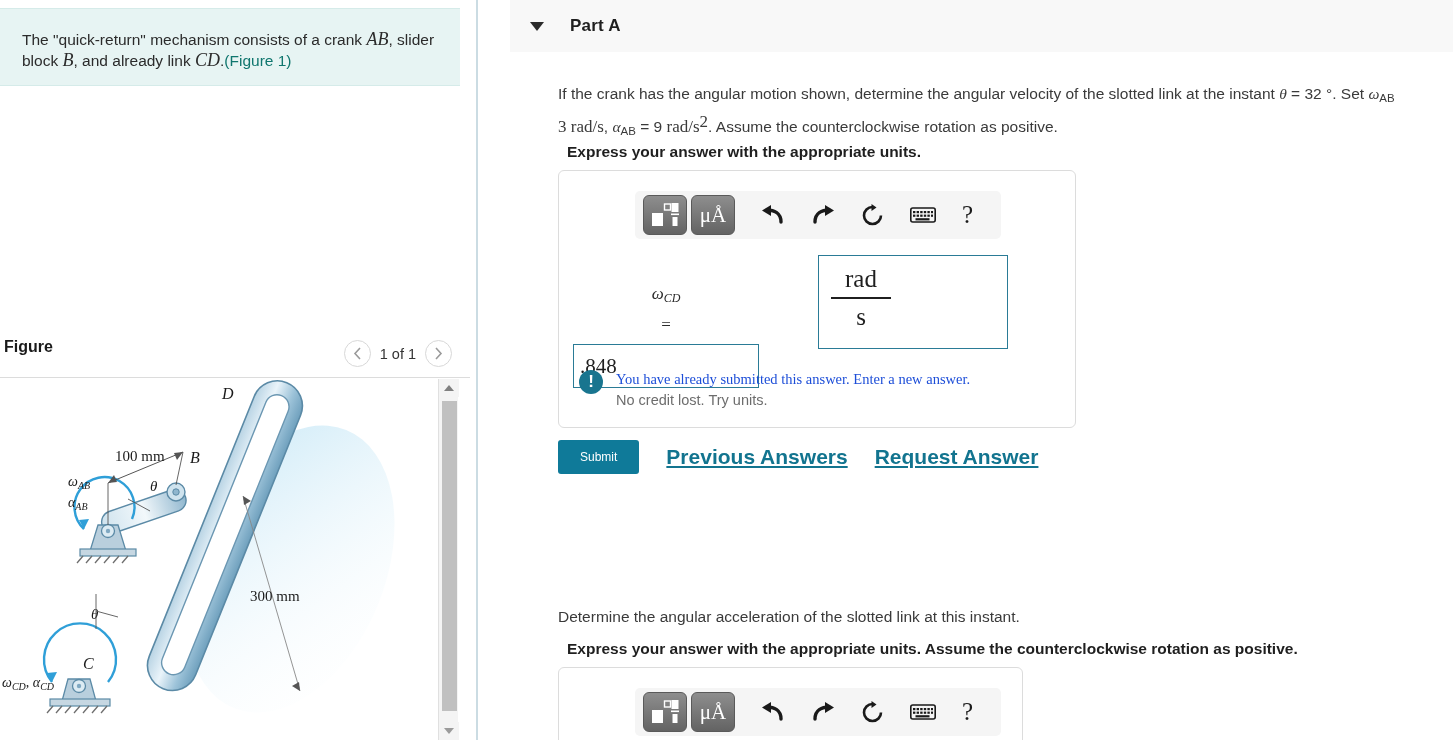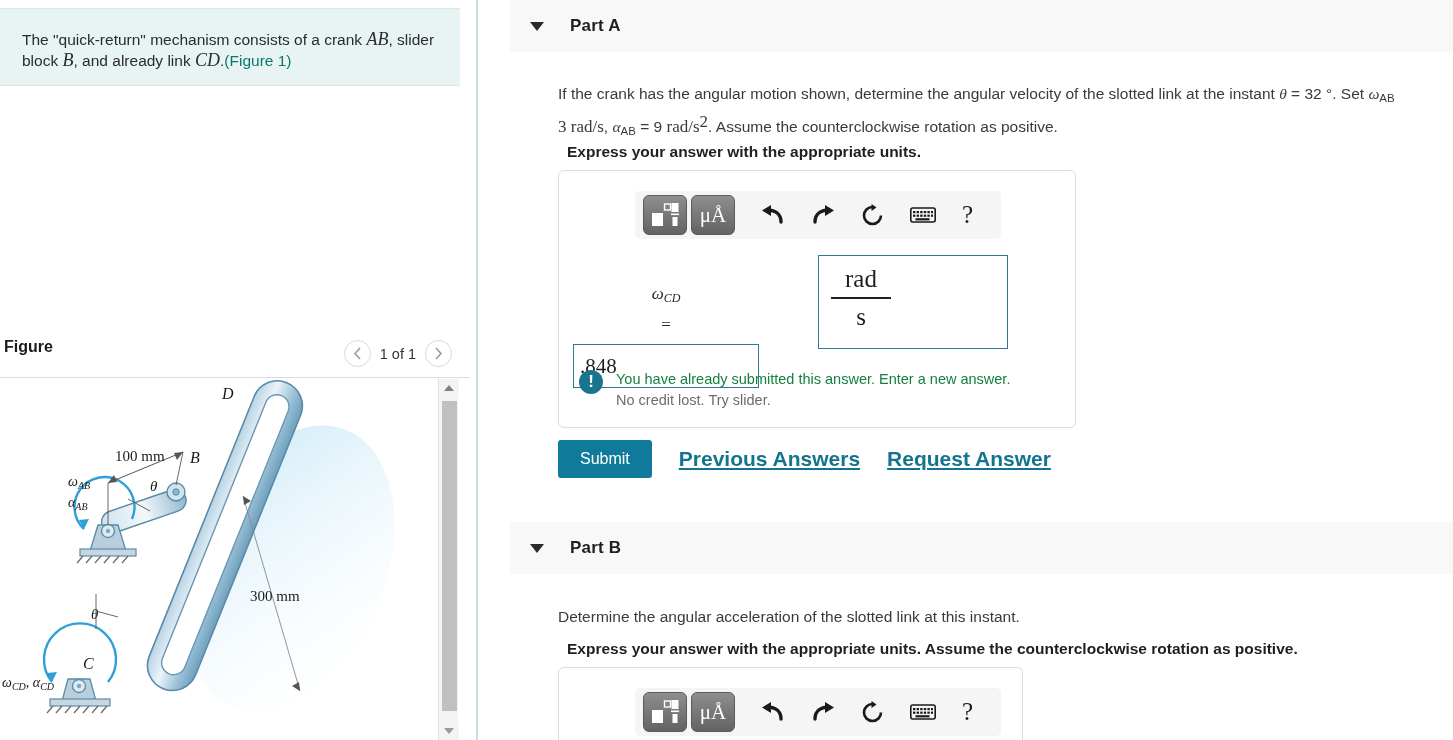--- a/index.html
+++ b/index.html
@@ -159,29 +159,29 @@
   .frac .den { font-size: 25px; color: #1f1f1f; line-height: 30px; }
 
   .msg-row { position: absolute; display: flex; gap: 13px; }
   .msg-ico {
     width: 24px; height: 24px; border-radius: 50%;
     background: #19758f; color: #fff;
     display: flex; align-items: center; justify-content: center;
     font-size: 17px; font-weight: bold; flex: none; margin-top: 1px;
   }
   .msg-txt { font-size: 14.5px; line-height: 21px; }
-  .msg-line1 { color: #15803d; }
+  .msg-line1 { color: #1d4ed8; font-family: Liberation Serif, serif; }
   .msg-line2 { color: #6d6d6d; }
 
   .btn-row { position: absolute; display: flex; align-items: center; gap: 27px; }
   .submit-btn {
     background: #0f7a99; color: #fff;
     border: none; border-radius: 3px;
     padding: 10px 22px;
-    font-size: 16px; font-family: "Liberation Sans", sans-serif;
+    font-size: 12px; font-family: "Liberation Sans", sans-serif;
     cursor: pointer;
   }
   .ans-link {
     color: #12748f; font-size: 21px; font-weight: bold;
     text-decoration: underline; cursor: pointer;
   }
 </style>
 </head>
 <body>
 
@@ -407,35 +407,31 @@
           <div class="den">s</div>
         </div>
       </div>
 
       <div class="msg-row" style="left:20px; top:198px; width:480px;">
         <div class="msg-ico">
           <span>!</span>
         </div>
         <div class="msg-txt">
           <div class="msg-line1">You have already submitted this answer. Enter a new answer.</div>
-          <div class="msg-line2">No credit lost. Try slider.</div>
+          <div class="msg-line2">No credit lost. Try units.</div>
         </div>
       </div>
     </div>
 
     <div class="btn-row" style="left:80px; top:440px;">
       <button class="submit-btn">Submit</button>
       <a class="ans-link">Previous Answers</a>
       <a class="ans-link">Request Answer</a>
     </div>
 
-    <div class="part-header" style="top:522px;">
-      <div class="caret"></div>
-      <div class="part-label">Part B</div>
-    </div>
 
     <div class="q-text q-bold" style="top:637px;">Express your answer with the appropriate units. Assume the counterclockwise rotation as positive.</div>
     <div class="q-text" style="top:605px;">Determine the angular acceleration of the slotted link at this instant.</div>
 
     <div class="answer-card" style="left:80px; top:667px; width:465px; height:120px;">
       <div class="tb-wrap">
         <div class="tb-sq">
           <svg width="28" height="26" viewBox="0 0 28 26">
             <rect x="1" y="11" width="11" height="13" fill="#fff"></rect>
             <rect x="13.5" y="2" width="6" height="6" fill="none" stroke="#fff" stroke-width="1.4"></rect>

